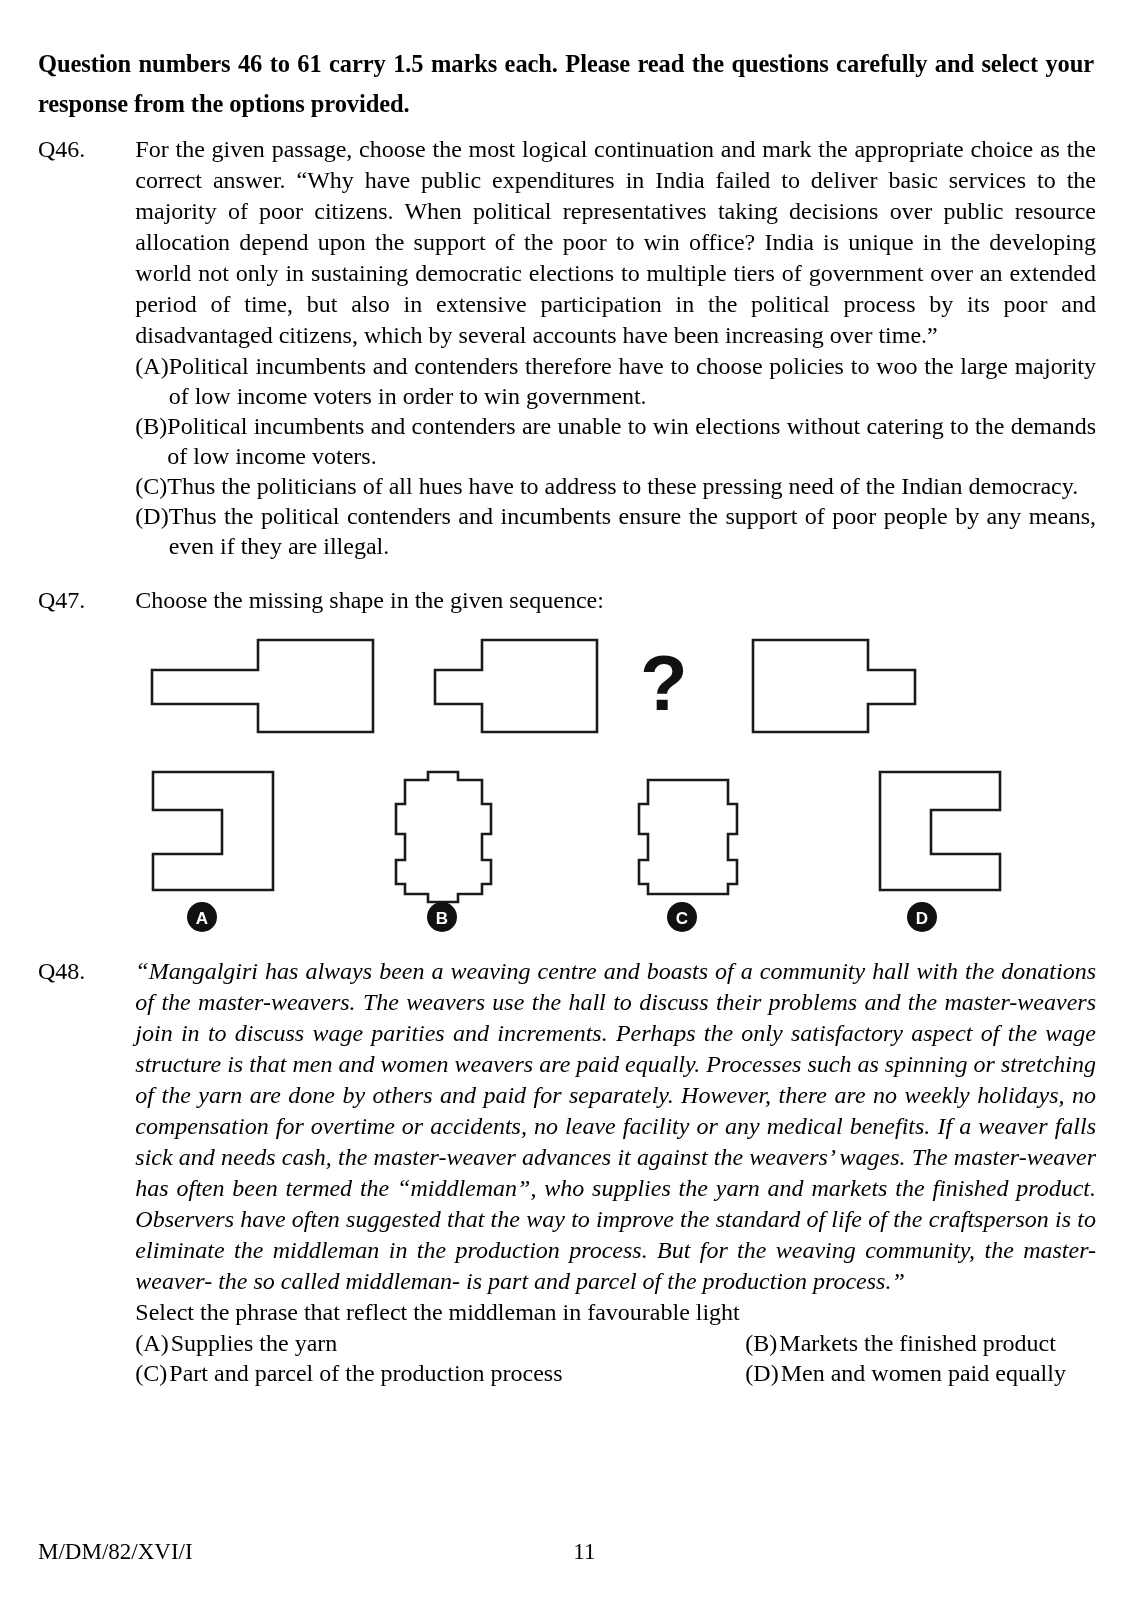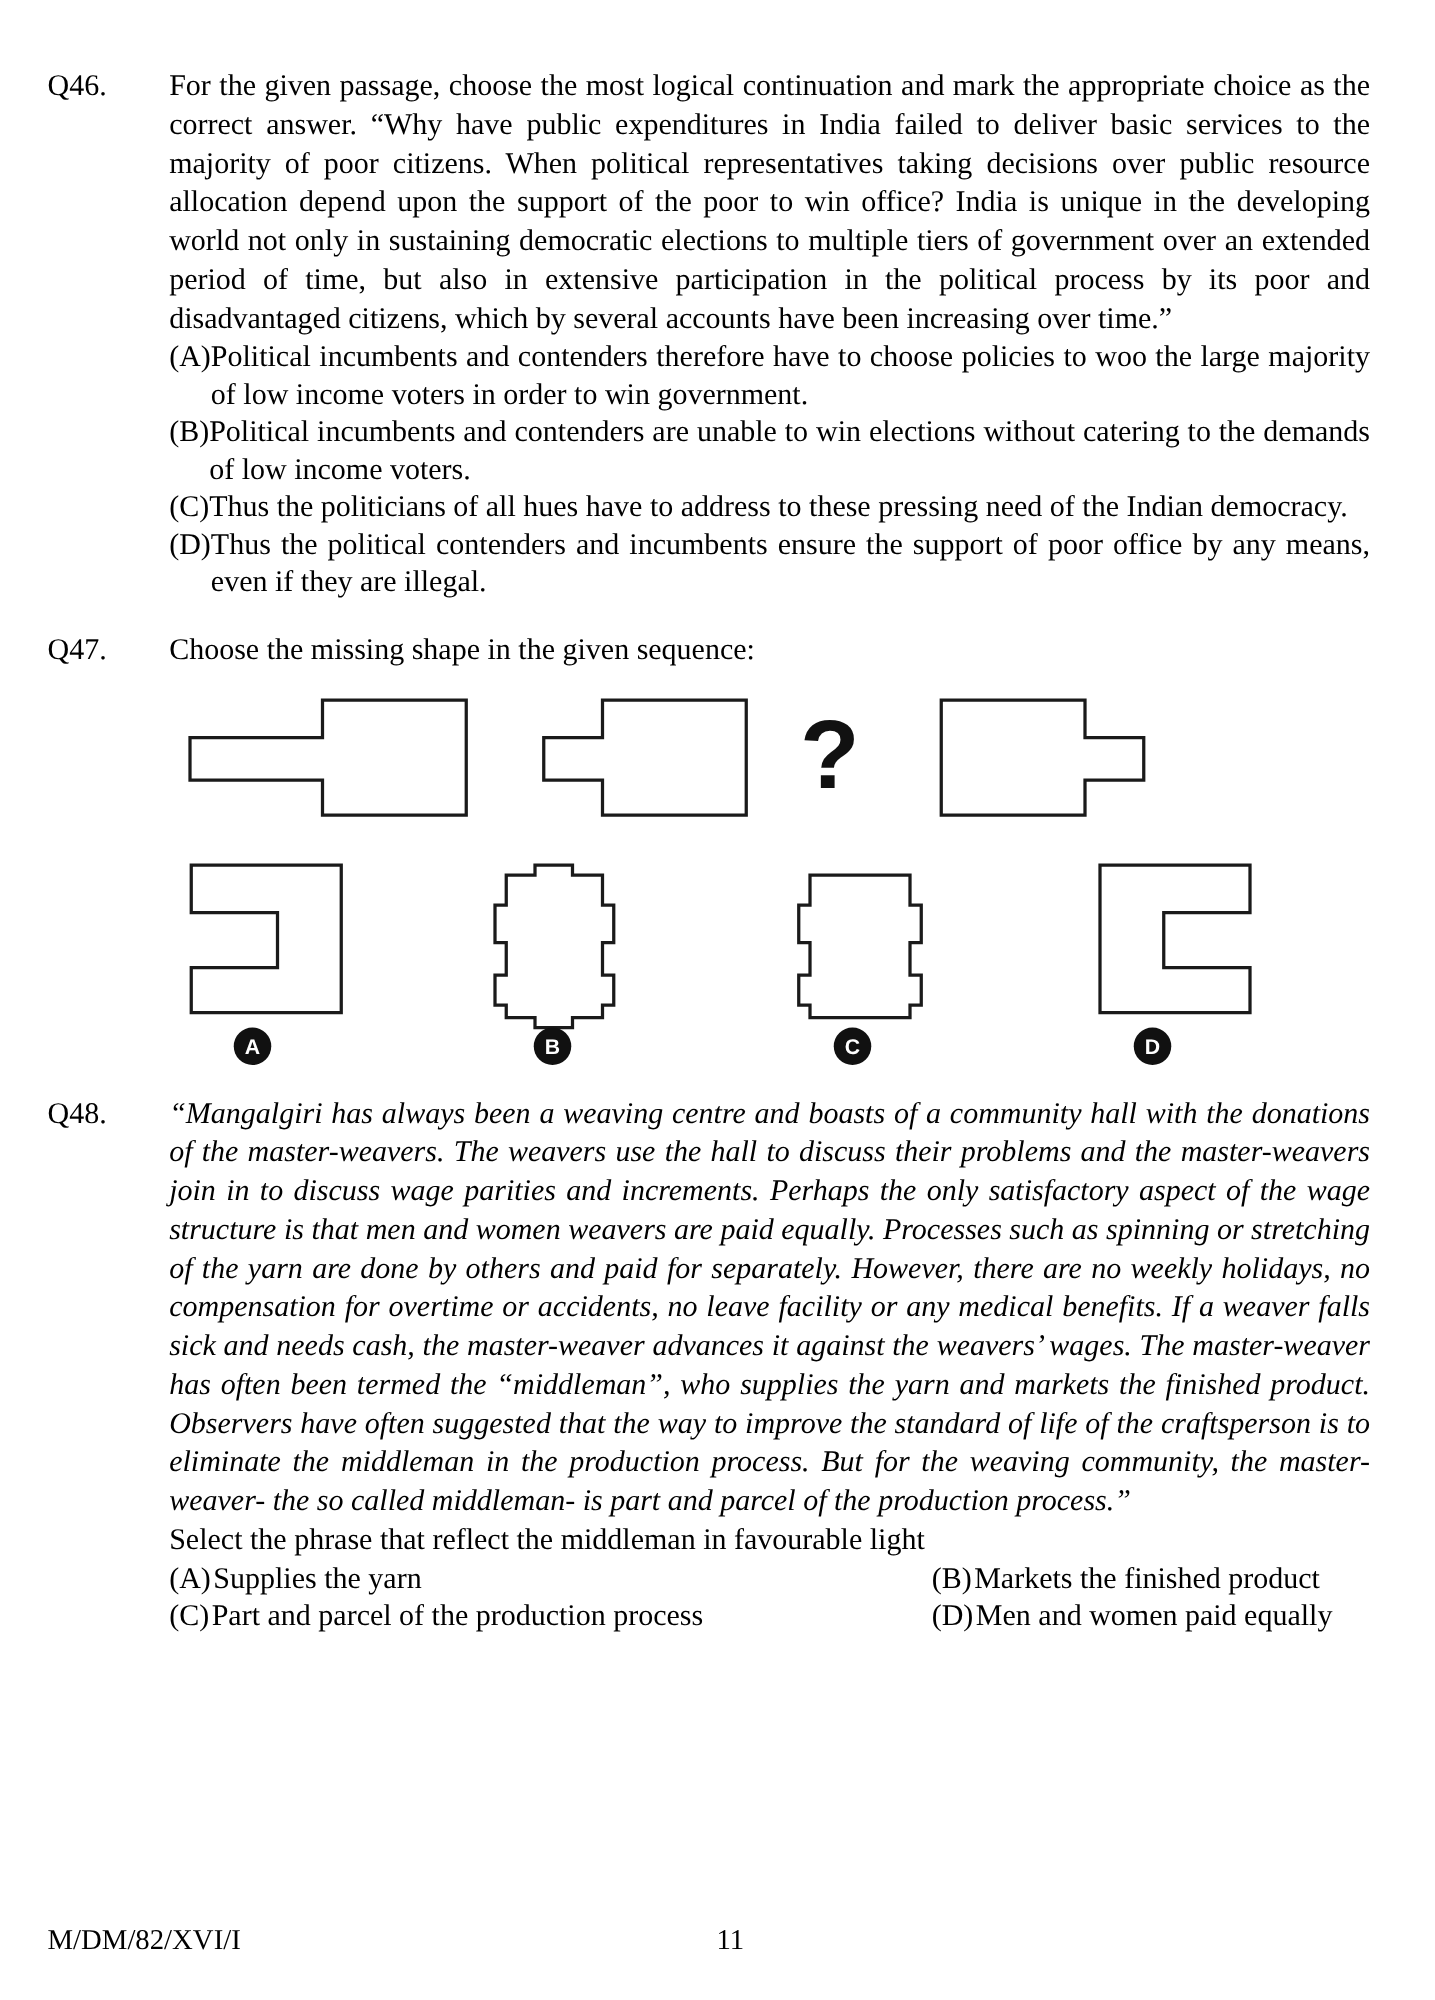--- a/index.html
+++ b/index.html
@@ -140,20 +140,21 @@
     text-align: center;
     padding-right: 120px;
   }
   .spacer-sm { height: 14px; }
 </style>
 </head>
 <body>
 
 <div class="page">
 
+  <p class="instruction">Question numbers 46 to 61 carry 1.5 marks each. Please read the questions carefully and select your response from the options provided.</p>
 
   <div class="q-block">
     <div class="q-label">Q46.</div>
     <div class="q-body">
       <p class="q-text"><span>For the given passage, choose the most logical continuation and mark the appropriate choice as the correct answer.</span> <span class="italic">“Why have public expenditures in India failed to deliver basic services to the majority of poor citizens. When political representatives taking decisions over public resource allocation depend upon the support of the poor to win office? India is unique in the developing world not only in sustaining democratic elections to multiple tiers of government over an extended period of time, but also in extensive participation in the political process by its poor and disadvantaged citizens, which by several accounts have been increasing over time.”</span></p>
 
       <div class="options">
         <div class="opt-row">
           <span class="opt-key">(A)</span>
           <span class="opt-txt">Political incumbents and contenders therefore have to choose policies to woo the large majority of low income voters in order to win government.</span>
@@ -161,21 +162,21 @@
         <div class="opt-row">
           <span class="opt-key">(B)</span>
           <span class="opt-txt">Political incumbents and contenders are unable to win elections without catering to the demands of low income voters.</span>
         </div>
         <div class="opt-row">
           <span class="opt-key">(C)</span>
           <span class="opt-txt">Thus the politicians of all hues have to address to these pressing need of the Indian democracy.</span>
         </div>
         <div class="opt-row">
           <span class="opt-key">(D)</span>
-          <span class="opt-txt">Thus the political contenders and incumbents ensure the support of poor office by any means, even if they are illegal.</span>
+          <span class="opt-txt">Thus the political contenders and incumbents ensure the support of poor people by any means, even if they are illegal.</span>
         </div>
       </div>
     </div>
   </div>
 
   <div class="spacer-sm"></div>
 
   <div class="q-block">
     <div class="q-label">Q47.</div>
     <div class="q-body">

